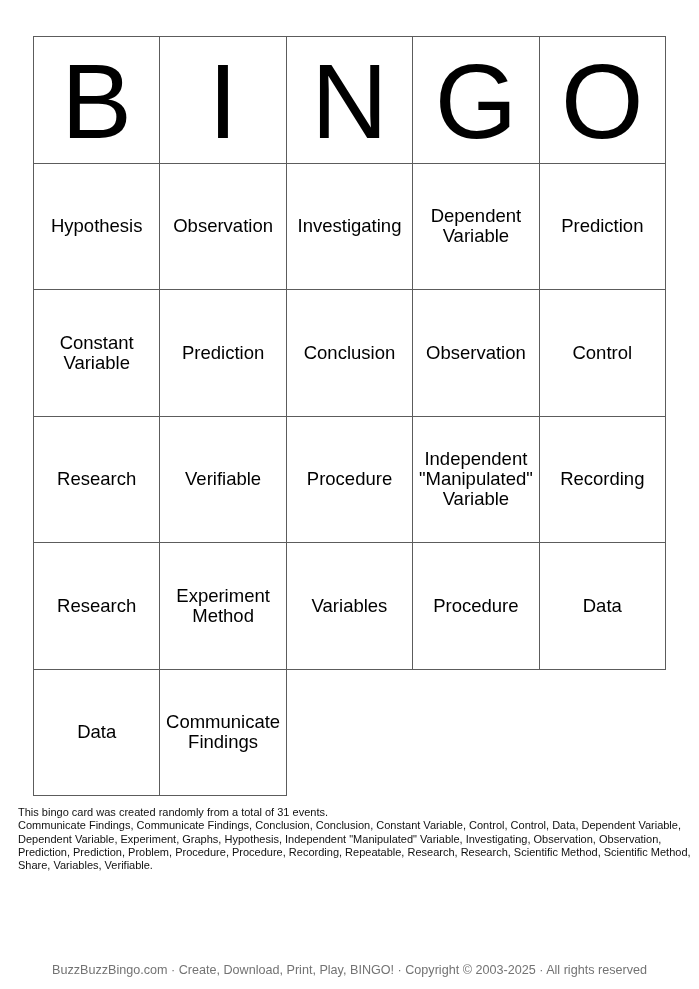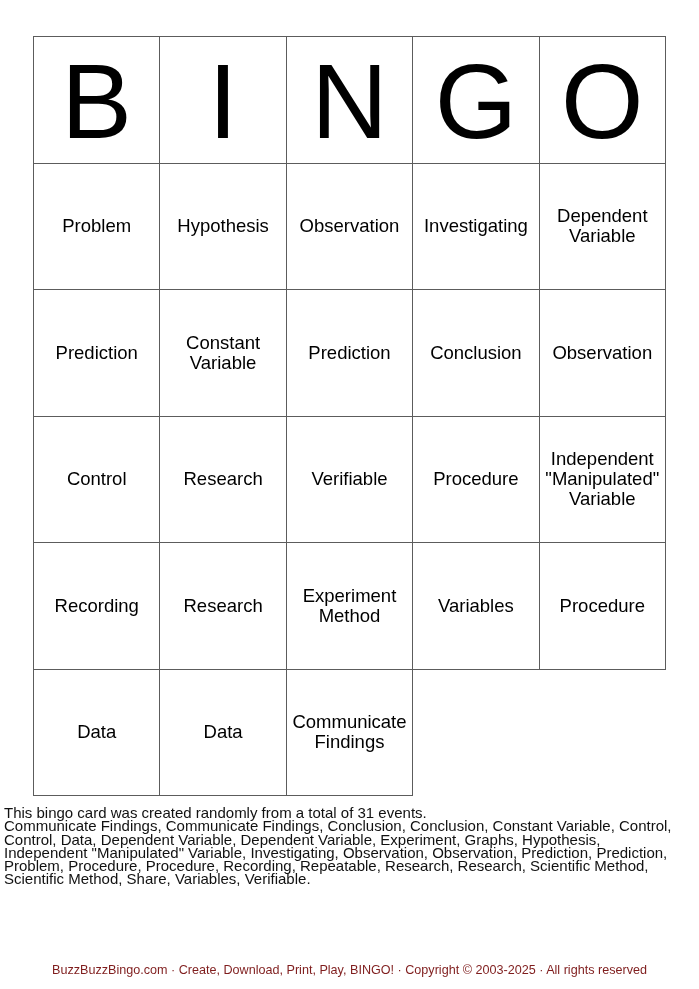--- a/index.html
+++ b/index.html
@@ -46,54 +46,51 @@
     .square {
       font-size: 18.5px;
       line-height: 20px;
       padding: 0 4px;
     }
     .square span {
       display: block;
     }
     .events {
       position: absolute;
-      left: 4px;
+      left: 18px;
       top: 806px;
       width: 680px;
-      font-size: 15px;
+      font-size: 11px;
       line-height: 13.3px;
       color: #111;
     }
     .events p {
       margin: 0;
     }
     .footer {
       position: absolute;
       left: 0;
       top: 963px;
       width: 699px;
       text-align: center;
       font-size: 12.6px;
-      color: #7f1d1d;
+      color: #737373;
     }
   </style>
 </head>
 <body>
 
 <div class="card">
 
   <div class="cell header-cell">B</div>
   <div class="cell header-cell">I</div>
   <div class="cell header-cell">N</div>
   <div class="cell header-cell">G</div>
   <div class="cell header-cell">O</div>
 
-  <div class="cell square">
-    <span>Problem</span>
-  </div>
   <div class="cell square">
     <span>Hypothesis</span>
   </div>
   <div class="cell square">
     <span>Observation</span>
   </div>
   <div class="cell square">
     <span>Investigating</span>
   </div>
   <div class="cell square">

